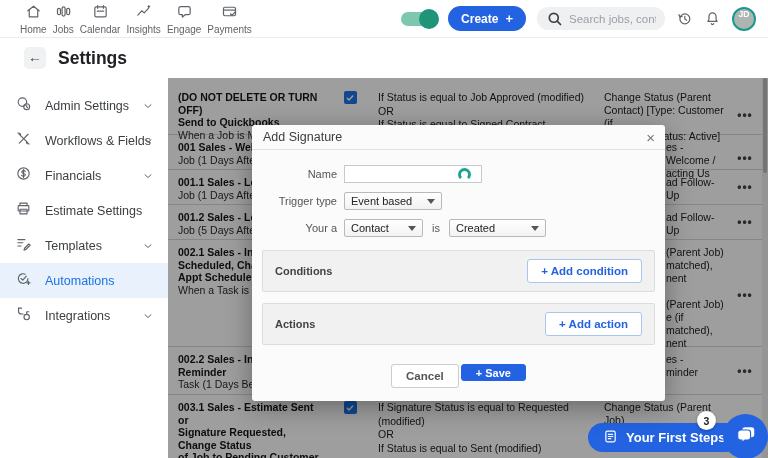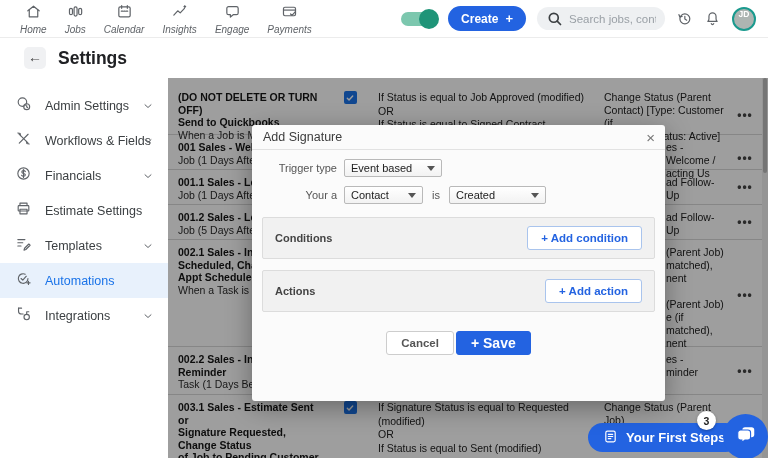--- a/index.html
+++ b/index.html
@@ -3,21 +3,21 @@
 <meta charset="utf-8">
 <style>
   * { margin:0; padding:0; box-sizing:border-box; }
   html,body { width:768px; height:458px; overflow:hidden; }
   body { font-family:"Liberation Sans", sans-serif; background:#fff; position:relative; }
   #app { position:relative; width:768px; height:458px; overflow:hidden; background:#fff; }
 
   
   .topbar { position:absolute; left:0; top:0; width:768px; height:38px; display:flex; align-items:center;
             padding:0 12px 0 20px; border-bottom:1px solid #ececec; background:#fff; z-index:20; }
-  .nav { display:flex; gap:18px;font-style:italic; }
+  .nav { display:flex; gap:6px; }
   .nav-item { display:flex; flex-direction:column; align-items:center; gap:0; color:#5f6368; cursor:pointer; }
   .nav-item svg { width:17px; height:17px; }
   .nav-item .lbl { font-size:10px; line-height:11px; }
   .tb-right { margin-left:auto; display:flex; align-items:center; gap:11px; }
   .toggle { position:relative; width:36px; height:14px; border-radius:7px; background:#7cc7ae; }
   .toggle .knob { position:absolute; right:-2px; top:-3px; width:20px; height:20px; border-radius:50%; background:#1f9478; }
   .create-btn { height:25px; padding:0 13px; border-radius:13px; background:#2363e1; color:#fff; font-size:12px;
                 font-weight:bold; display:flex; align-items:center; gap:7px; }
   .create-btn .plus { font-size:13px; font-weight:bold; }
   .searchbox { width:128px; height:23px; border-radius:12px; background:#eef0f2; display:flex; align-items:center;
@@ -83,22 +83,22 @@
   .is-lbl { margin:0 9px; font-size:11px; color:#555; }
   .secbox { margin:13px 10px 0 10px; height:42px; background:#f1f1f1; border:1px solid #dcdcdc; border-radius:2px;
             display:flex; align-items:center; padding:0 12px; }
   .secbox.actions { margin-top:11px; }
   .secbox .sec-lbl { font-size:11px; font-weight:bold; color:#444; }
   .add-btn { margin-left:auto; height:24px; padding:0 13px; background:#fff; border:1px solid #a9c4ed; border-radius:3px;
              color:#2363e1; font-size:11.5px; font-weight:bold; display:flex; align-items:center; }
   .modal-f { margin-top:19px; display:flex; justify-content:center; gap:2px; }
   .cancel-btn { height:24px; padding:0 14px; background:#fff; border:1px solid #cdcdcd; border-radius:3px;
                 color:#555; font-size:11.5px; font-weight:bold; display:flex; align-items:center; }
-  .save-btn { height:24px; padding:0 14px; background:#2363e1; border:1px solid #2363e1; border-radius:3px;
-              color:#fff; font-size:14px; font-weight:bold; display:flex; align-items:center; }
+  .save-btn { height:17px; padding:0 14px; background:#2363e1; border:1px solid #2363e1; border-radius:3px;
+              color:#fff; font-size:11px; font-weight:bold; display:flex; align-items:center; }
 
   
   .bulb-btn { position:absolute; left:10px; top:408px; width:44px; height:44px; border-radius:50%; background:#25364a;
               display:flex; align-items:center; justify-content:center; z-index:8; }
   .bulb-btn svg { width:22px; height:22px; }
   .tips-badge { position:absolute; left:35px; top:399px; min-width:26px; height:18px; border-radius:9px; background:#9ddcc7;
                 color:#0c7a66; font-size:10px; font-weight:bold; display:flex; align-items:center; justify-content:center; z-index:7; }
   .first-steps { position:absolute; left:588px; top:423px; height:29px; border-radius:15px; background:#2363e1; color:#fff;
                  display:flex; align-items:center; gap:8px; padding:0 15px; font-size:13px; font-weight:600; z-index:8; }
   .first-steps svg { width:15px; height:15px; }
@@ -453,20 +453,26 @@
         <div class="thumb"></div>
       </div>
   </div>
   <div class="dim"></div>
 
   <div class="modal">
     <div class="modal-h">
       <span class="modal-title">Add Signature</span>
       <span class="modal-close">×</span>
     </div>
+    <div class="frow r1">
+      <span class="flabel">Name</span>
+      <div class="name-input">
+          <span class="arc"></span>
+        </div>
+    </div>
     <div class="frow r2">
       <span class="flabel">Trigger type</span>
       <div class="select sel-trigger">
         <span>Event based</span>
           <span class="caret"></span>
       </div>
     </div>
     <div class="frow r3">
       <span class="flabel">Your a</span>
       <div class="select sel-entity">

